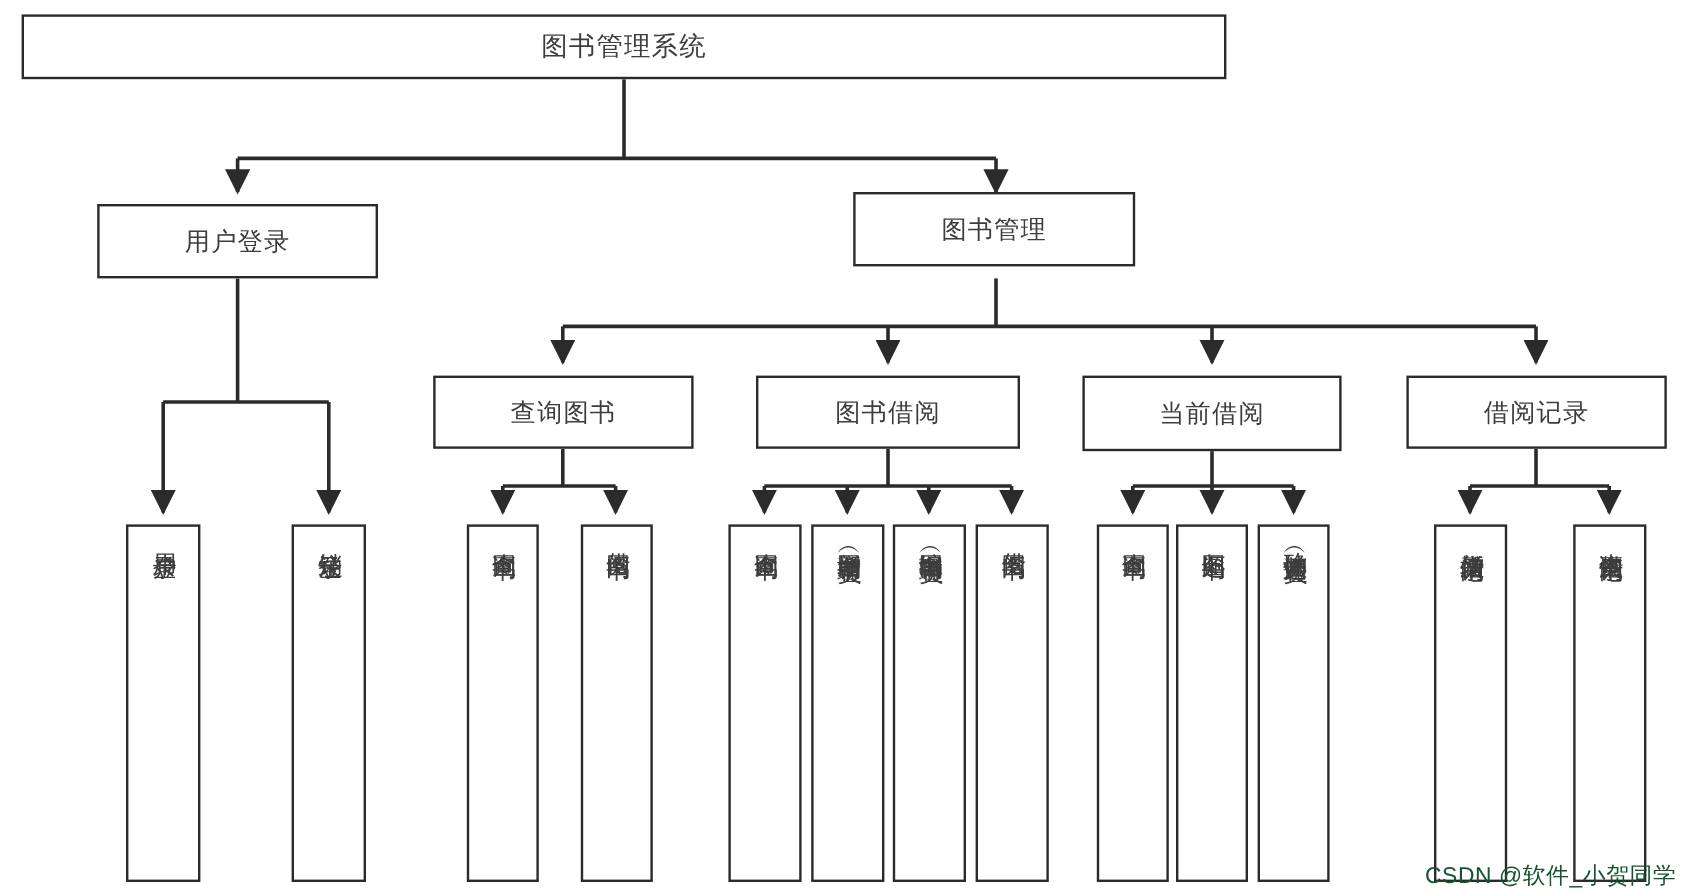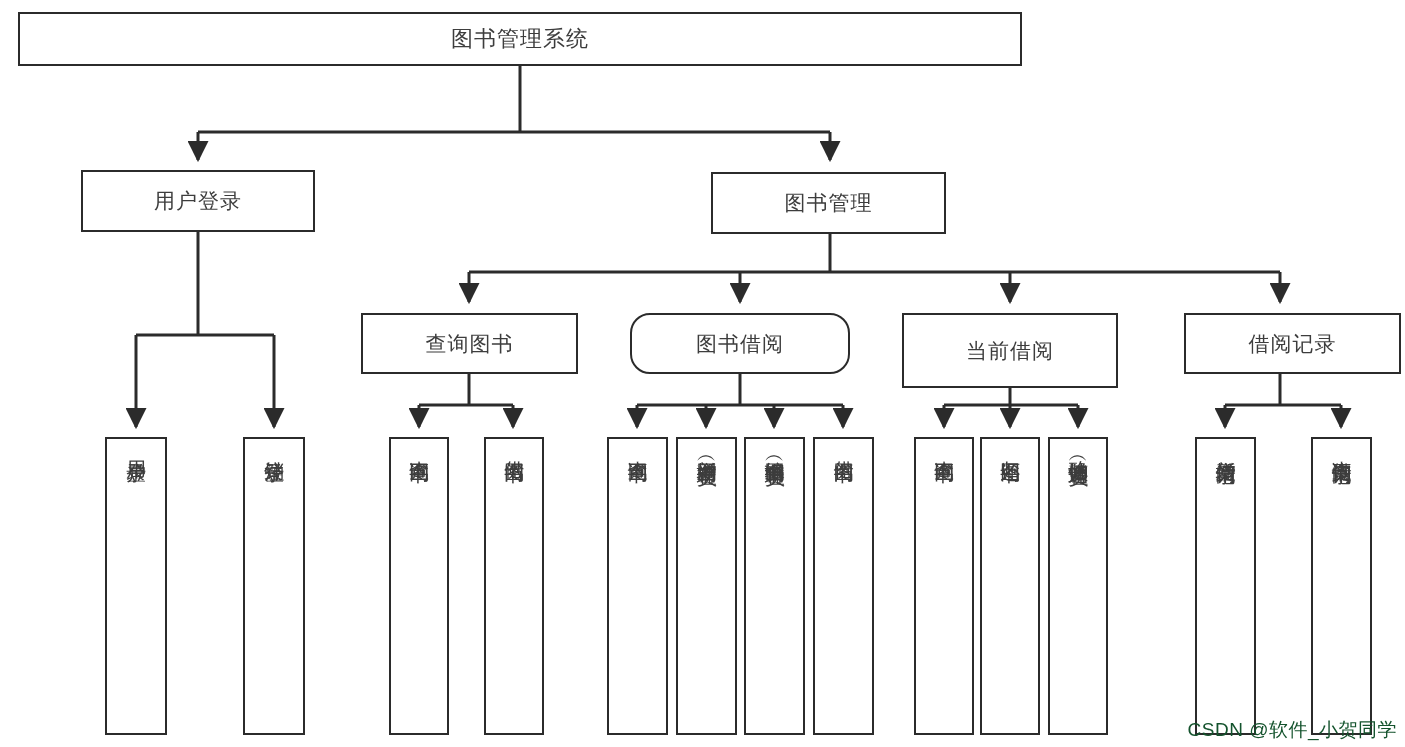--- a/index.html
+++ b/index.html
@@ -124,34 +124,34 @@
     </g>
   </svg>
 
   <div class="node h root" style="left:18px; top:12px; width:1004px; height:54px;">
     <span>图书管理系统</span>
   </div>
 
   <div class="node h" style="left:81px; top:170px; width:234px; height:62px;">
     <span>用户登录</span>
   </div>
-  <div class="node h" style="left:711px; top:172px; width:235px; height:62px;">
+  <div class="node h" style="left:711px; top:160px; width:235px; height:62px;">
     <span>图书管理</span>
   </div>
 
   <div class="node h" style="left:361px; top:313px; width:217px; height:61px;">
     <span>查询图书</span>
   </div>
-  <div class="node h" style="left:630px; top:313px; width:220px; height:61px;border-radius:20px;">
+  <div class="node h" style="left:630px; top:313px; width:220px; height:61px;">
     <span>图书借阅</span>
   </div>
-  <div class="node h" style="left:902px; top:313px; width:216px; height:75px;">
+  <div class="node h" style="left:902px; top:313px; width:216px; height:63px;">
     <span>当前借阅</span>
   </div>
-  <div class="node h" style="left:1172px; top:313px; width:217px; height:61px;margin-left:12px;">
+  <div class="node h" style="left:1172px; top:313px; width:217px; height:61px;">
     <span>借阅记录</span>
   </div>
 
   <div class="node leaf" style="left:105px; top:437px; width:62px; height:298px;">
     <span class="vtext">用户登录</span>
   </div>
   <div class="node leaf" style="left:243px; top:437px; width:62px; height:298px;">
     <span class="vtext">注销登录</span>
   </div>
 

